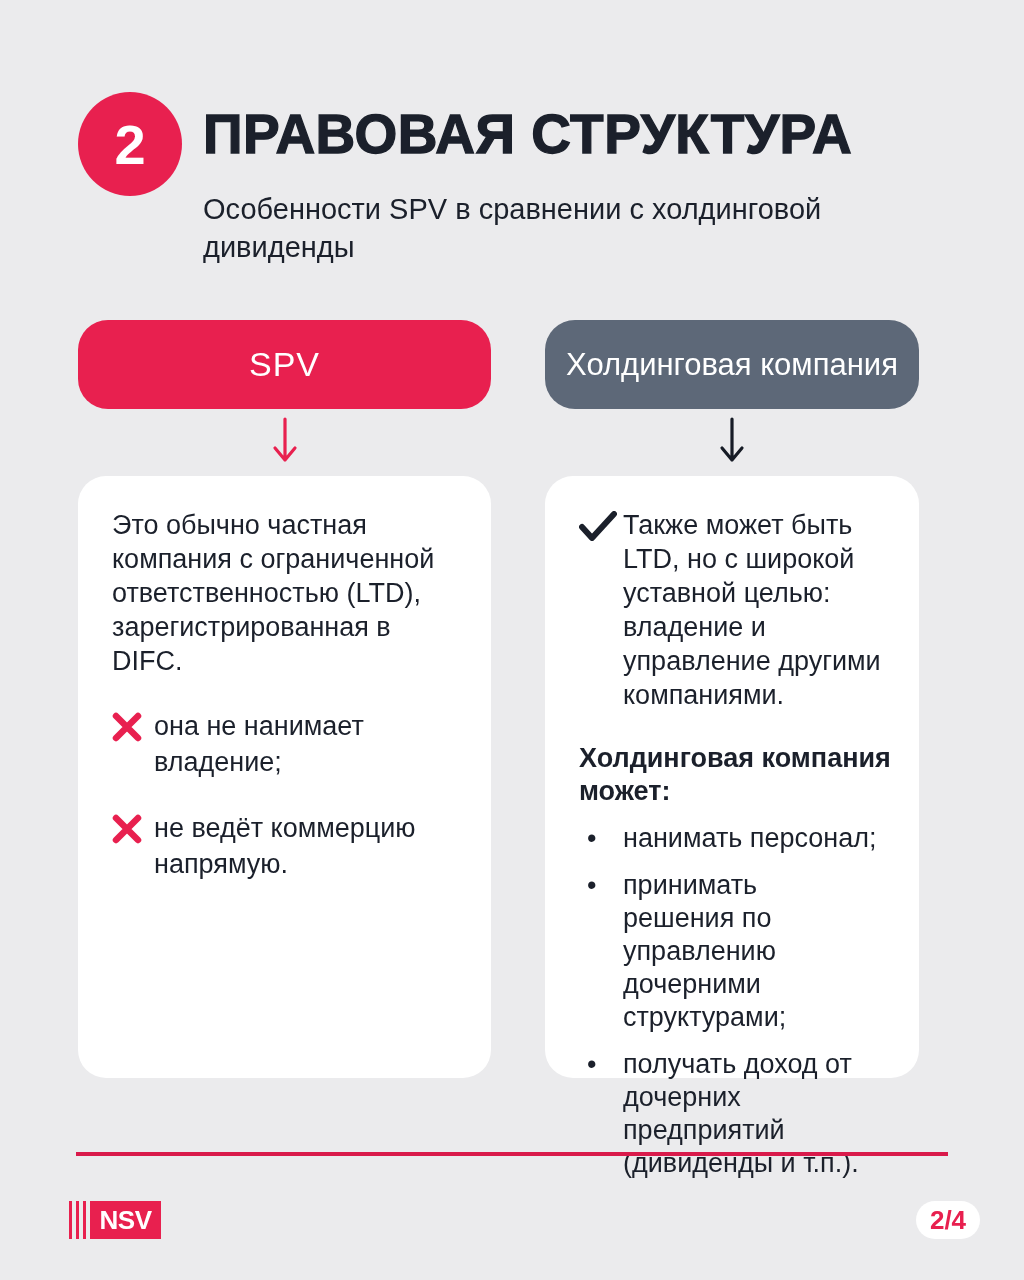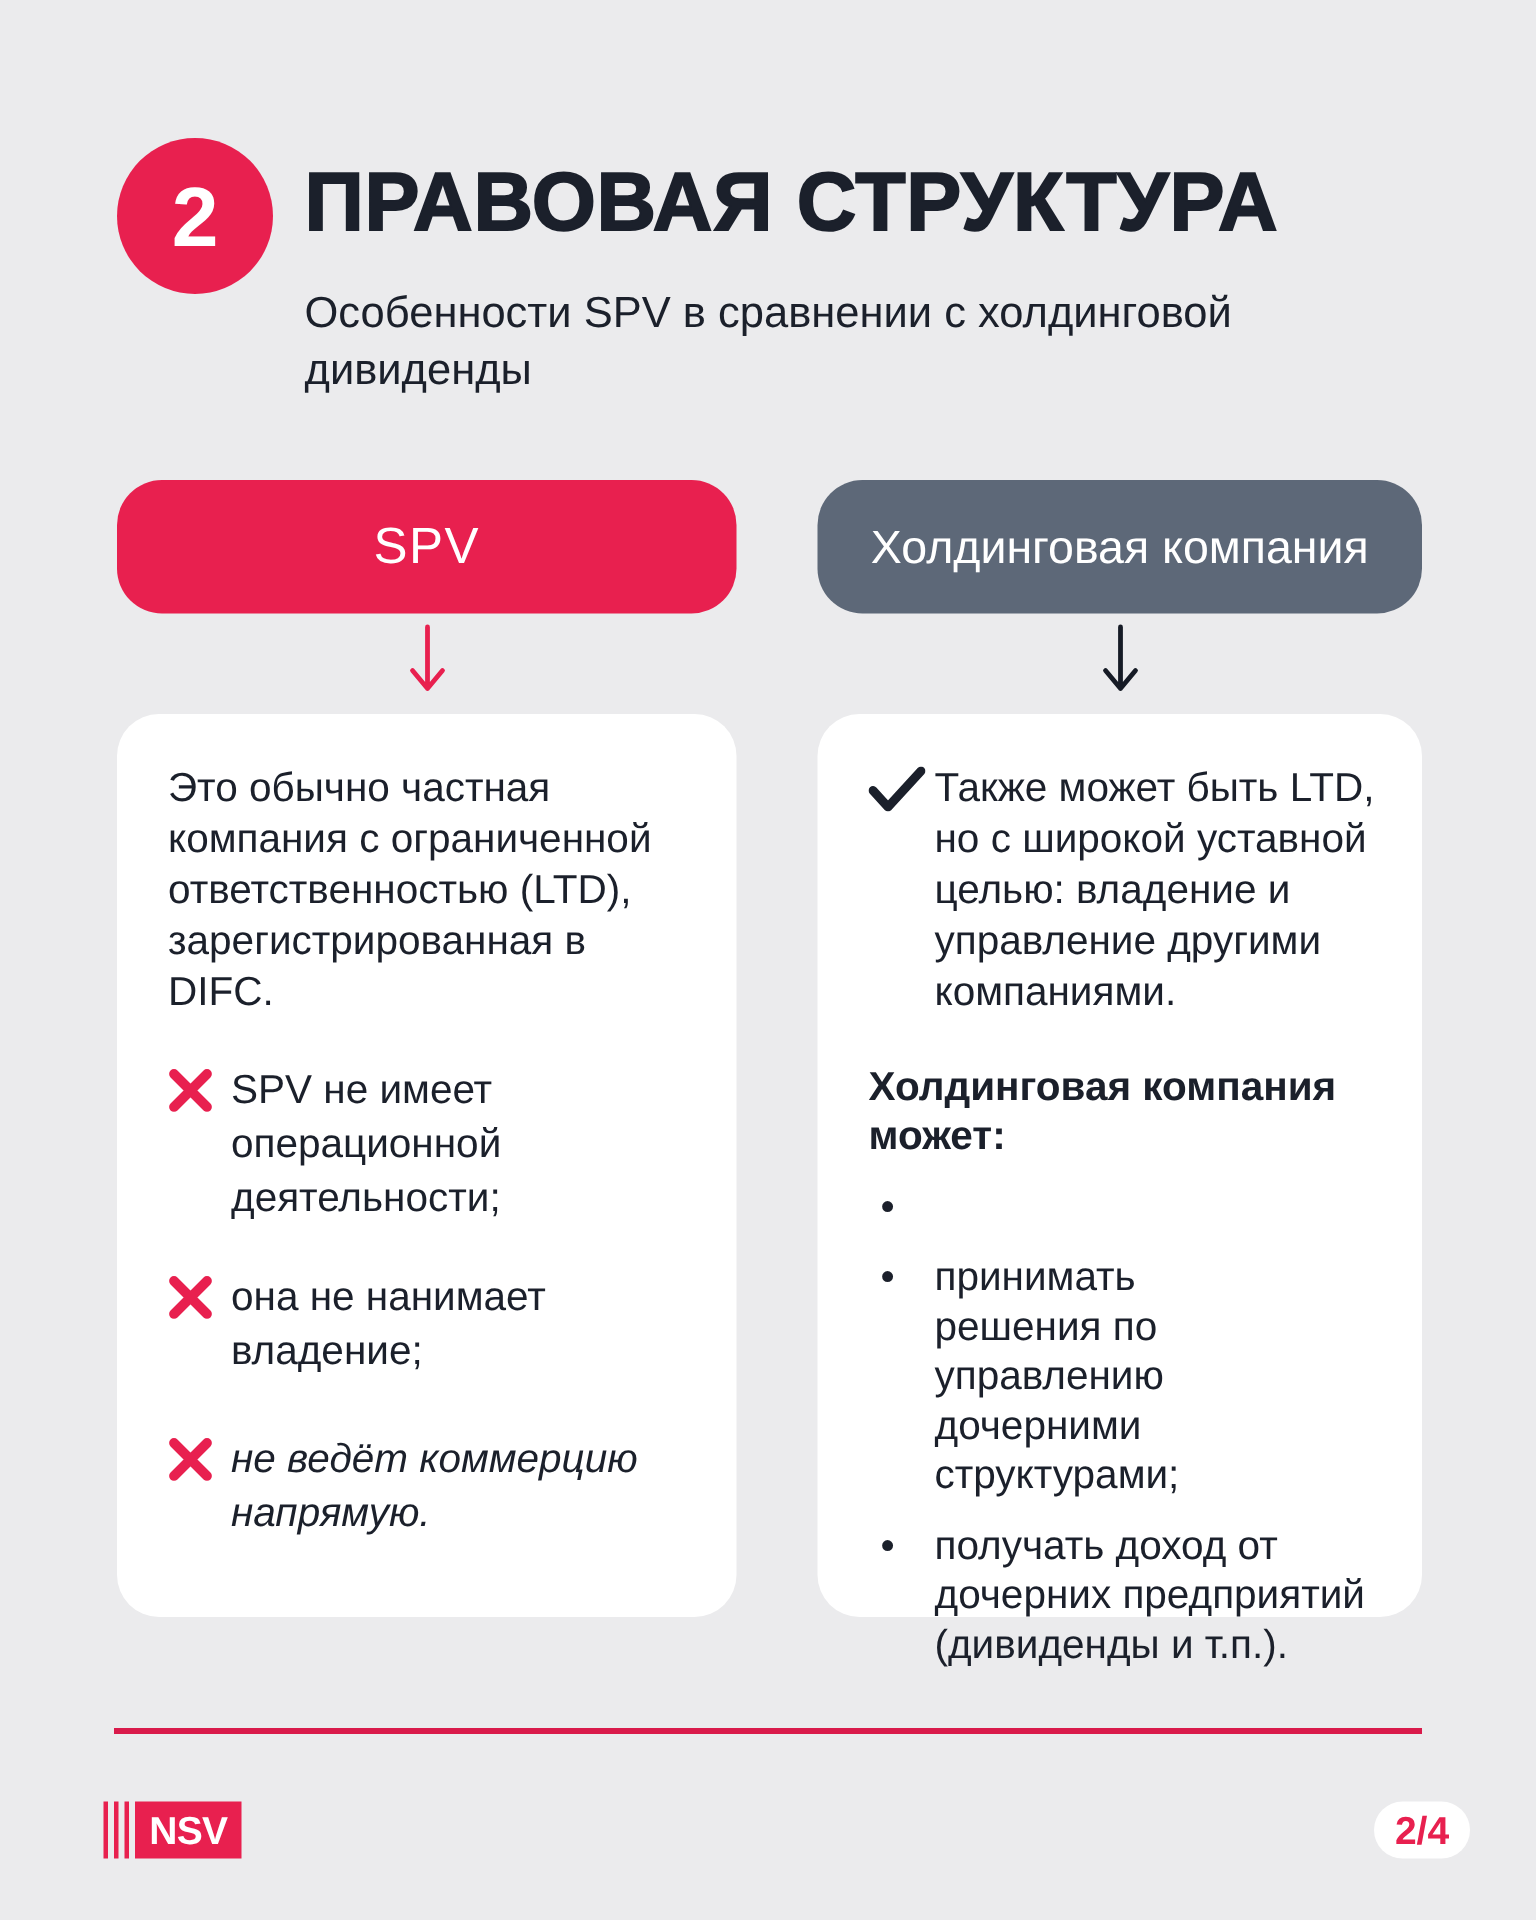--- a/index.html
+++ b/index.html
@@ -37,21 +37,21 @@
   .page-subtitle {
     margin-top: 26px;
     font-size: 29px;
     line-height: 38px;
     max-width: 700px;
   }
 
   
   .col { position: absolute; top: 320px; }
   .col-spv { left: 78px; width: 413px; }
-  .col-holding { left: 545px; width: 403px; }
+  .col-holding { left: 545px; width: 374px; }
 
   .pill {
     height: 89px;
     border-radius: 30px;
     display: flex; align-items: center; justify-content: center;
     color: #fff;
   }
   .pill-spv { background: #E8204F; font-size: 34px; letter-spacing: 1px; }
   .pill-holding { background: #5D6878; font-size: 31px; }
 
@@ -153,28 +153,20 @@
     </div>
     <div class="arrow-row">
       <span>
         <svg width="32" height="50" viewBox="0 0 32 50" fill="none">
           <path d="M16 3 V44 M6 32 L16 44 M26 32 L16 44" stroke="#E8204F" stroke-width="3.2" stroke-linecap="round" stroke-linejoin="round"></path>
         </svg>
       </span>
     </div>
     <div class="card">
       <p class="intro">Это обычно частная компания с ограниченной ответственностью (LTD), зарегистрированная в DIFC.</p>
-      <div class="x-item">
-        <span class="x-ico">
-          <svg width="30" height="30" viewBox="0 0 30 30" fill="none">
-            <path d="M4 4 L26 26 M26 4 L4 26" stroke="#E8204F" stroke-width="6.5" stroke-linecap="round"></path>
-          </svg>
-        </span>
-        <span class="x-text">SPV не имеет операционной деятельности;</span>
-      </div>
       <div class="x-item">
         <span class="x-ico">
           <svg width="30" height="30" viewBox="0 0 30 30" fill="none">
             <path d="M4 4 L26 26 M26 4 L4 26" stroke="#E8204F" stroke-width="6.5" stroke-linecap="round"></path>
           </svg>
         </span>
         <span class="x-text">она не нанимает владение;</span>
       </div>
       <div class="x-item">
         <span class="x-ico">
@@ -204,20 +196,21 @@
           <svg width="38" height="30" viewBox="0 0 38 30" fill="none">
             <path d="M3 16 L13 27 L35 3" stroke="#1B202B" stroke-width="6" stroke-linecap="round" stroke-linejoin="round"></path>
           </svg>
         </span>
         <span class="check-text">Также может быть LTD, но с широкой уставной целью: владение и управление другими компаниями.</span>
       </div>
       <div class="subhead">Холдинговая компания может:</div>
       <ul class="h-list">
         <li class="h-item">
           <span class="h-dot">•</span>
+          <span class="h-text">нанимать персонал;</span>
         </li>
         <li class="h-item">
           <span class="h-dot">•</span>
           <span class="h-text">принимать решения по управлению дочерними структурами;</span>
         </li>
         <li class="h-item">
           <span class="h-dot">•</span>
           <span class="h-text">получать доход от дочерних предприятий (дивиденды и т.п.).</span>
         </li>
       </ul>

